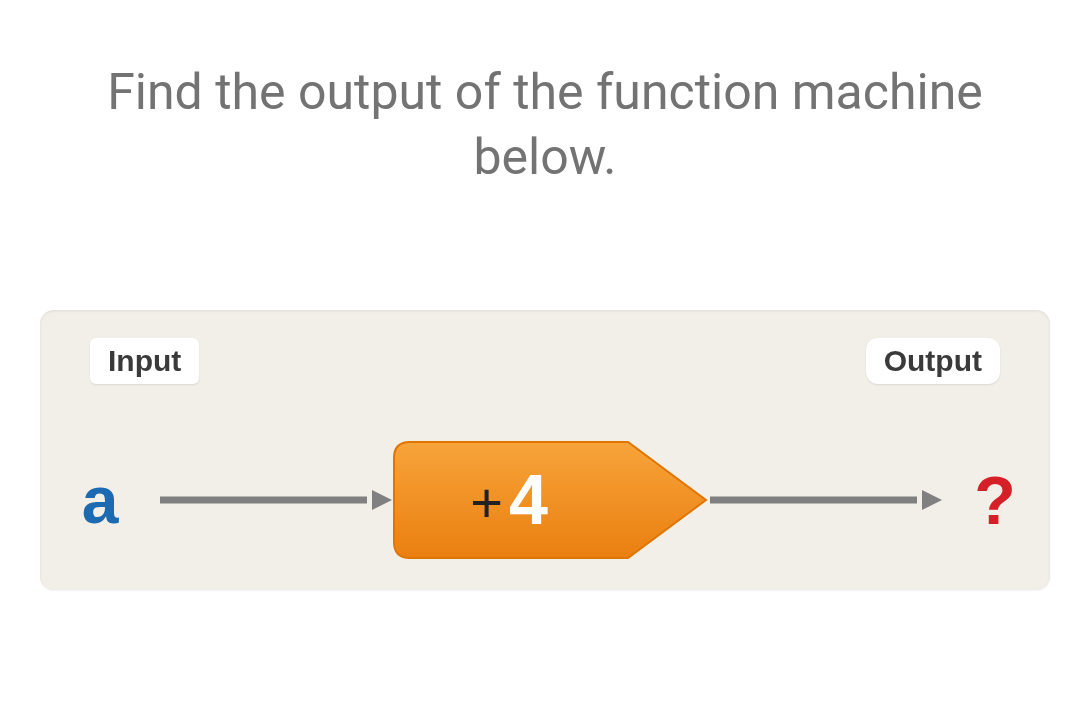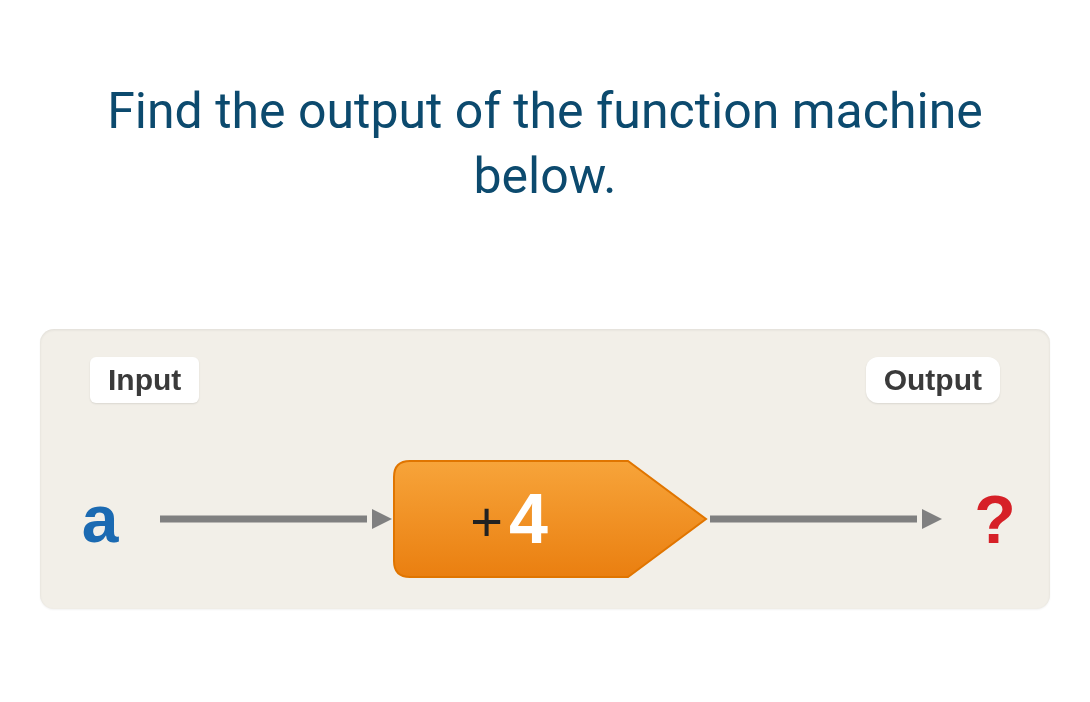--- a/index.html
+++ b/index.html
@@ -16,24 +16,24 @@
     width: 100%;
     height: 100%;
     box-sizing: border-box;
     padding: 0;
     display: flex;
     flex-direction: column;
   }
 
   .question {
     font-size: 50px;
-    color: #0c4a6e;
+    color: #737373;
     text-align: center;
     line-height: 1.3;
-    padding: 79px 40px 0 40px;
+    padding: 60px 40px 0 40px;
     font-weight: 400;
   }
 
   .diagram-panel {
     margin: 120px 40px 0 40px;
     background: #f2efe8;
     border-radius: 14px;
     box-shadow: inset 0 1px 3px rgba(0,0,0,0.08), 0 1px 2px rgba(0,0,0,0.05);
     position: relative;
     height: 280px;

